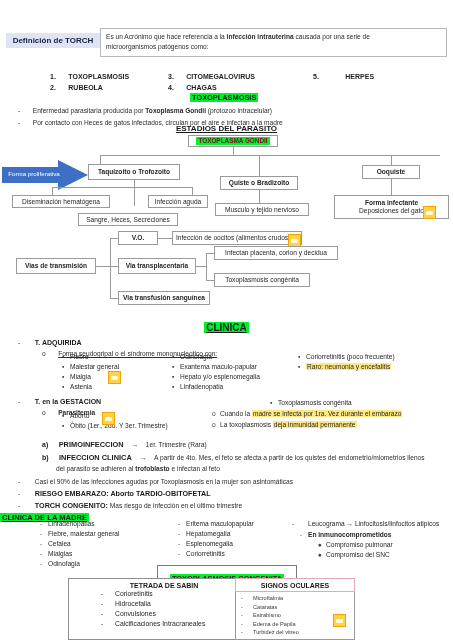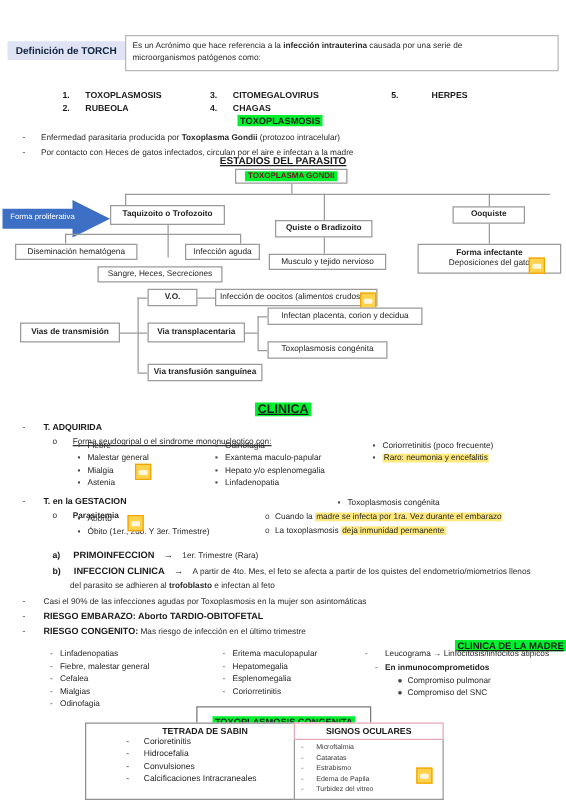--- a/index.html
+++ b/index.html
@@ -309,24 +309,24 @@
   <div class="abs" style="top:470px;left:18px;">
     <span class="dash">-</span>
     <span class="body-t" style="margin-left:10px;">Casi el 90% de las infecciones agudas por Toxoplasmosis en la mujer son asintomáticas</span>
   </div>
   <div class="abs" style="top:482px;left:18px;">
     <span class="dash">-</span>
     <span class="body-b" style="margin-left:10px;font-size:7.2px;">RIESGO EMBARAZO: Aborto TARDIO-OBITOFETAL</span>
   </div>
   <div class="abs" style="top:494px;left:18px;">
     <span class="dash">-</span>
-    <span class="body-b" style="margin-left:10px;font-size:7.2px;">RIESGO CONGENITO:</span><span class="body-t"> Mas riesgo de infección en el último trimestre</span>
-  </div>
-
-  <div class="abs" style="top:506px;left:0;width:453px;text-align:right;">
+    <span class="body-b" style="margin-left:10px;font-size:7.2px;">TORCH CONGENITO:</span><span class="body-t"> Mas riesgo de infección en el último trimestre</span>
+  </div>
+
+  <div class="abs" style="top:506px;left:0;width:453px;text-align:left;">
     <span class="hl-green b u" style="font-size:7.6px;">CLINICA DE LA MADRE</span>
   </div>
 
   <div class="abs" style="top:519px;left:40px;">
     <div class="bl"><span class="mk">-</span><span>Linfadenopatias</span></div>
     <div class="bl"><span class="mk">-</span><span>Fiebre, malestar general</span></div>
     <div class="bl"><span class="mk">-</span><span>Cefalea</span></div>
     <div class="bl"><span class="mk">-</span><span>Mialgias</span></div>
     <div class="bl"><span class="mk">-</span><span>Odinofagia</span></div>
   </div>

